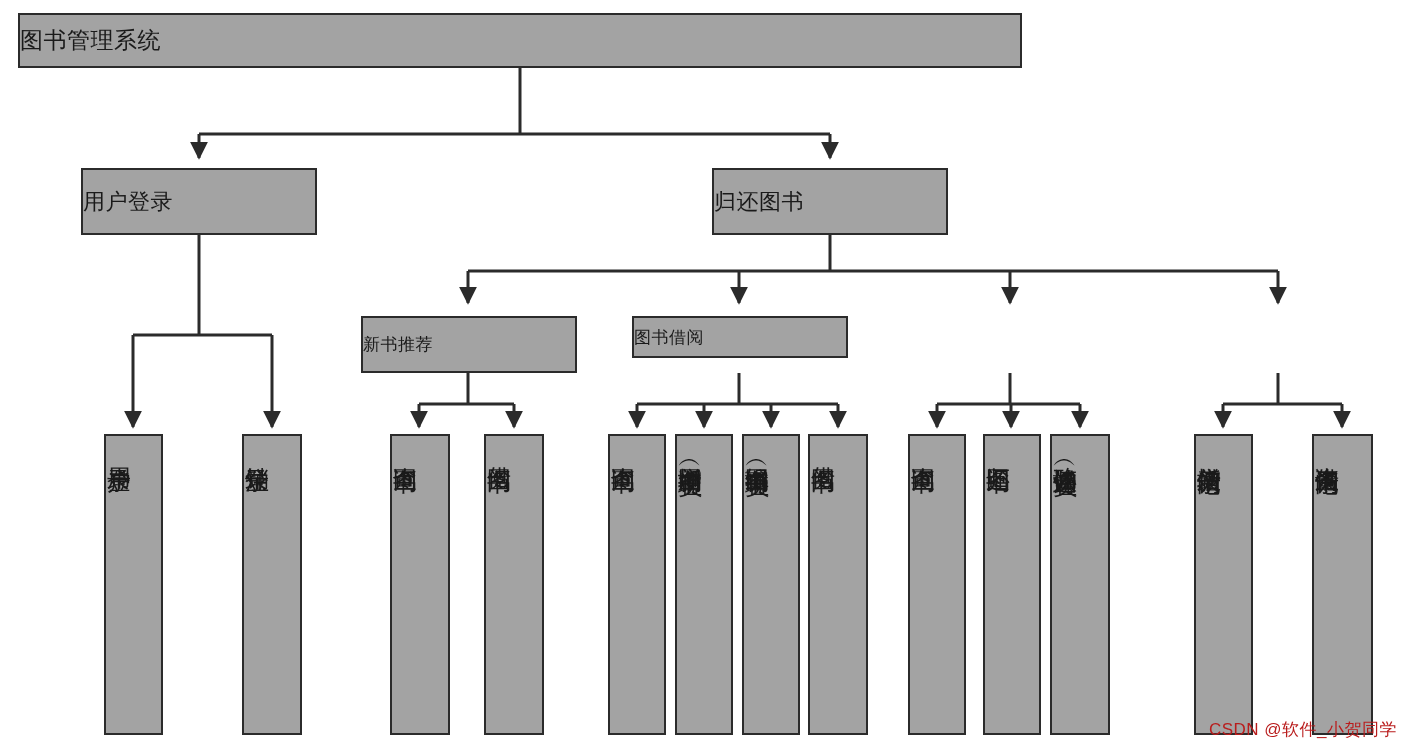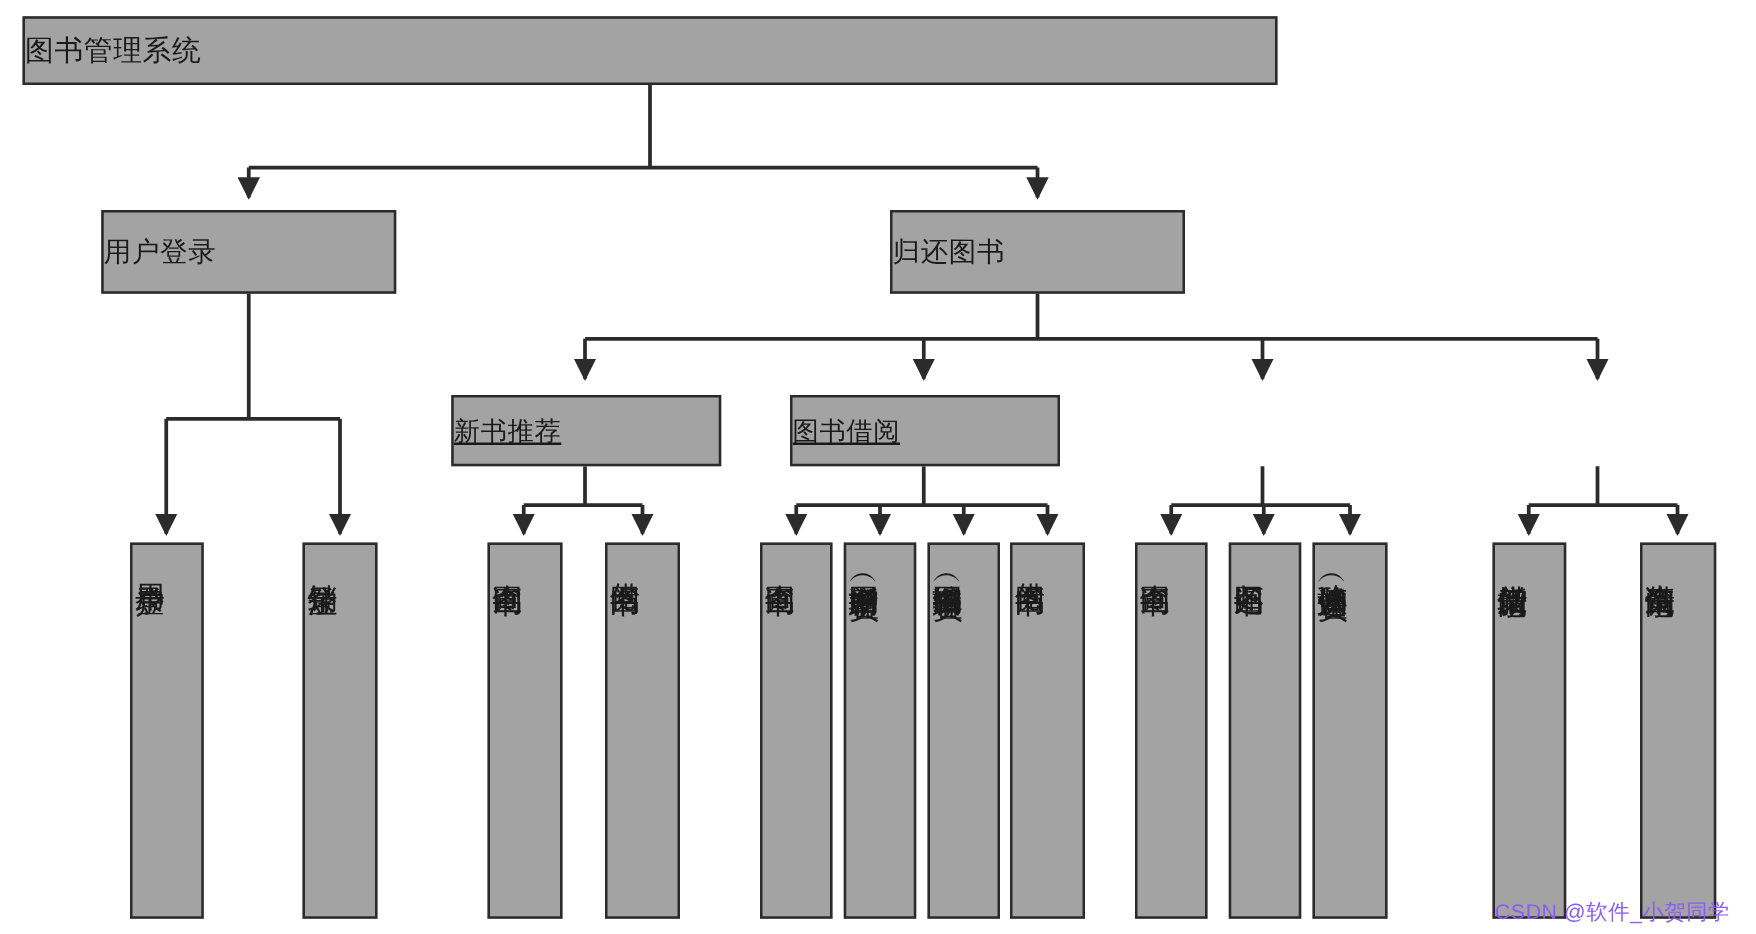--- a/index.html
+++ b/index.html
@@ -41,42 +41,41 @@
     white-space: nowrap;
     text-align: center;
   }
   .node-root .node-label {
     font-size: 23px;
   }
   .node-level2 .node-label {
     font-size: 22px;
   }
   .node-level3 .node-label {
-    font-size: 21px;
-    text-decoration: underline;
+    font-size: 17px;
   }
   .node-leaf {
     align-items: flex-start;
     padding-top: 12px;
   }
   .node-leaf .node-label {
     font-size: 24px;
     writing-mode: vertical-rl;
     text-orientation: upright;
     line-height: 1.04;
     letter-spacing: 1px;
     white-space: normal;
     max-height: 288px;
   }
   .watermark {
     position: absolute;
-    right: 21px;
+    right: 8px;
     bottom: 6px;
     font-size: 17px;
-    color: #8b5cf6;
+    color: #b91c1c;
     white-space: nowrap;
     letter-spacing: 0.5px;
   }
 </style>
 </head>
 <body>
 
 <div id="diagram-root">
 
   <svg class="layer" viewBox="0 0 1405 747" preserveAspectRatio="none">
@@ -141,21 +140,21 @@
   <div class="node-box node-level2" style="left:81px; top:168px; width:236px; height:67px;">
     <span class="node-label">用户登录</span>
   </div>
   <div class="node-box node-level2" style="left:712px; top:168px; width:236px; height:67px;">
     <span class="node-label">归还图书</span>
   </div>
 
   <div class="node-box node-level3" style="left:361px; top:316px; width:216px; height:57px;">
     <span class="node-label">新书推荐</span>
   </div>
-  <div class="node-box node-level3" style="left:632px; top:316px; width:216px; height:57px;">
+  <div class="node-box node-level3" style="left:632px; top:316px; width:216px; height:42px;">
     <span class="node-label">图书借阅</span>
   </div>
 
   <div class="node-box node-leaf" style="left:104px; top:434px; width:59px; height:301px;">
     <span class="node-label">用户登录</span>
   </div>
   <div class="node-box node-leaf" style="left:242px; top:434px; width:60px; height:301px;">
     <span class="node-label">注销登录</span>
   </div>
 

